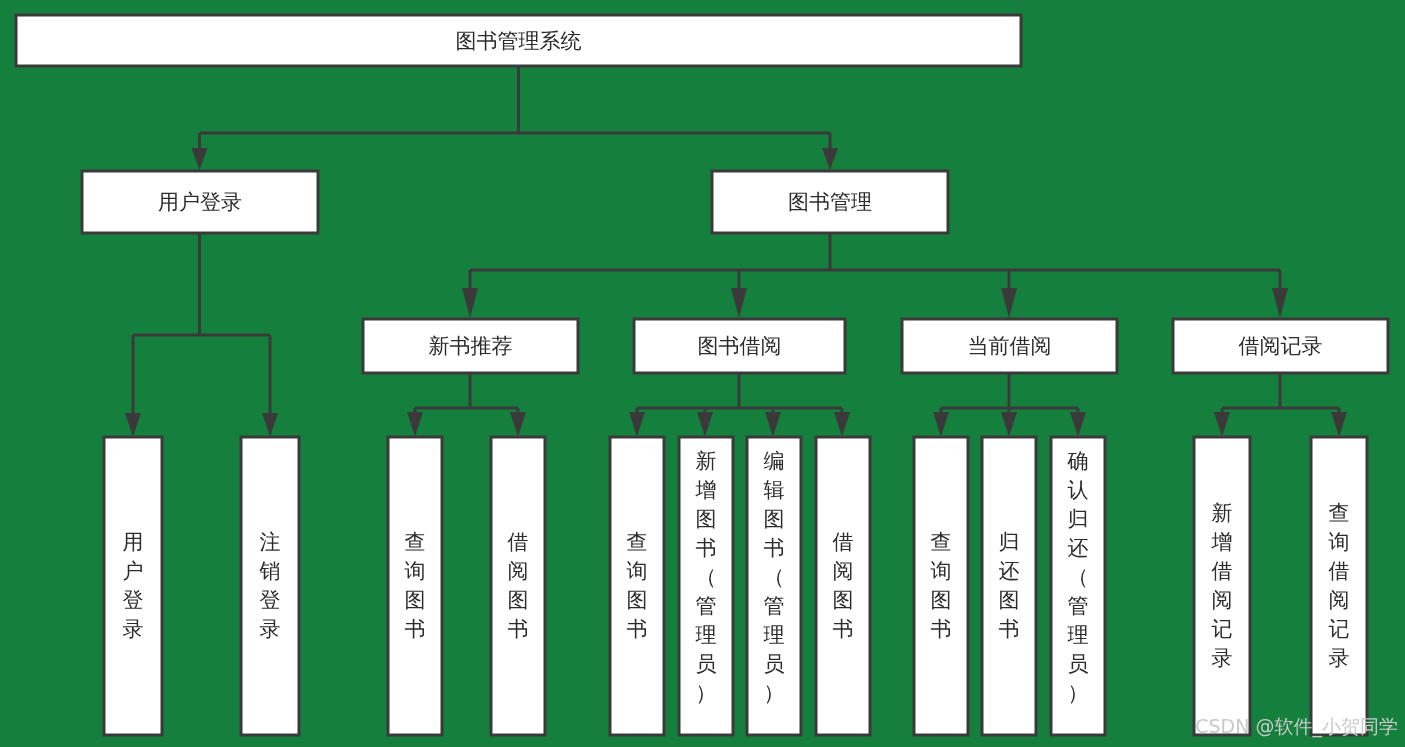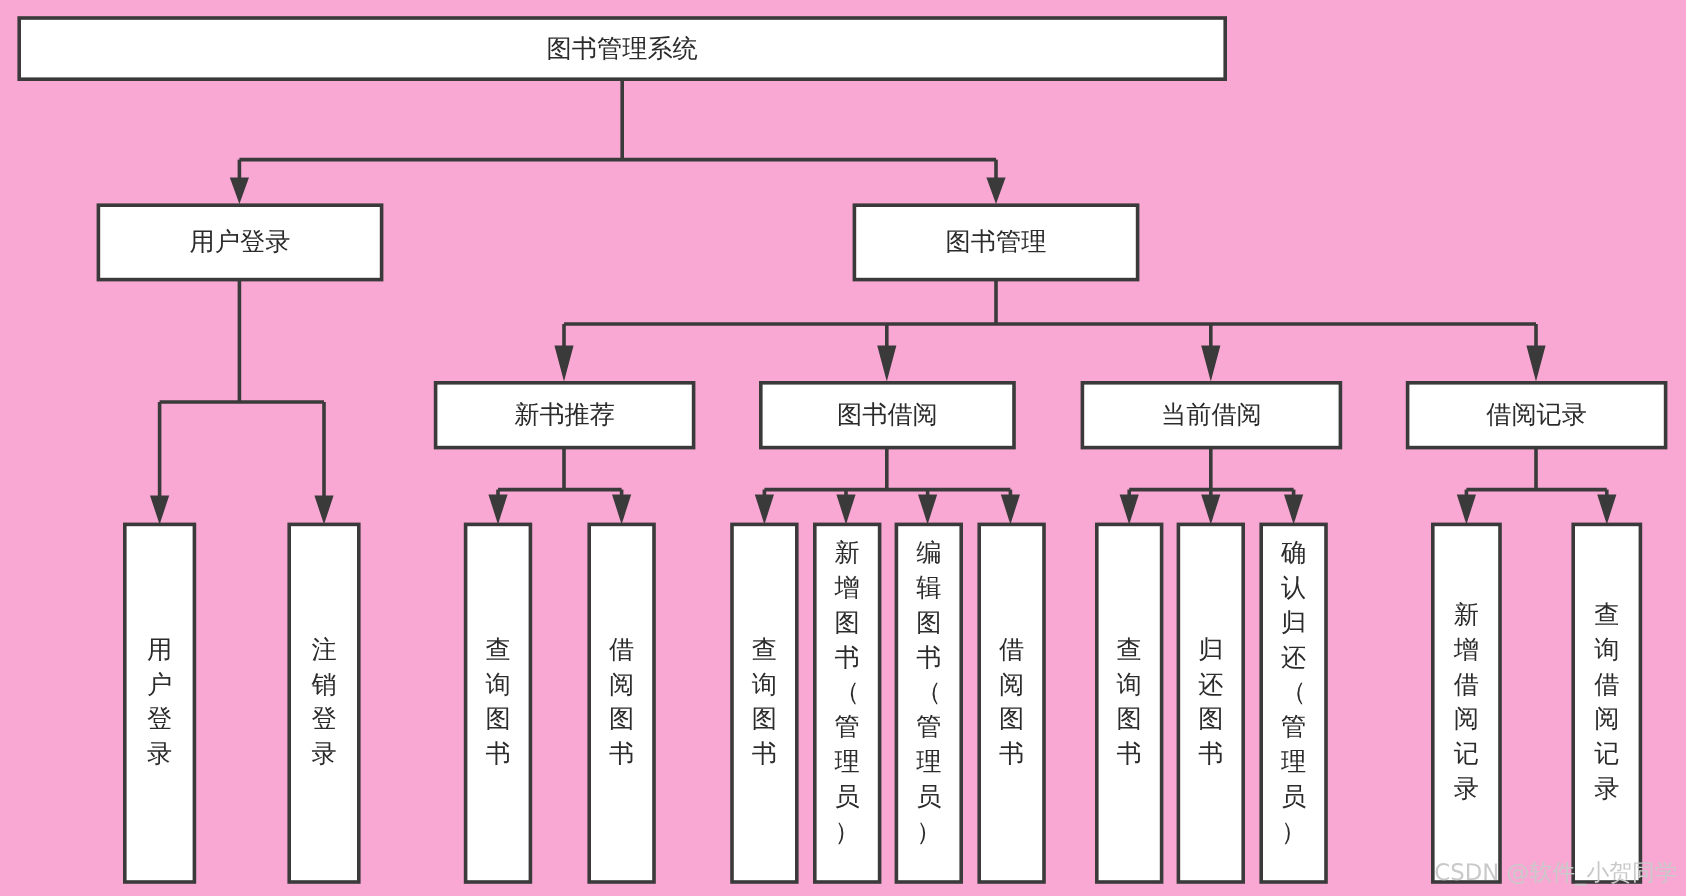--- a/index.html
+++ b/index.html
@@ -11,21 +11,21 @@
   body {
     width: 1405px;
     height: 747px;
     overflow: hidden;
     font-family: "DejaVu Sans", "Liberation Sans", sans-serif;
   }
   #diagram-root {
     position: relative;
     width: 1405px;
     height: 747px;
-    background: #f9a8d4;
+    background: #15803d;
     text-align: right;
   }
   svg.diagram-canvas {
     position: absolute;
     left: 0;
     top: 0;
     width: 1405px;
     height: 747px;
     display: block;
   }

